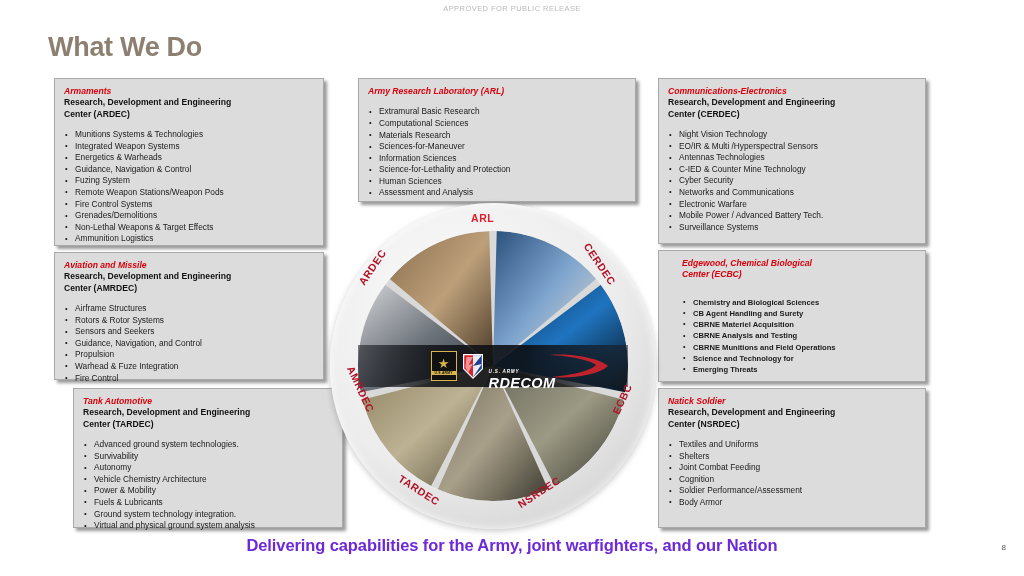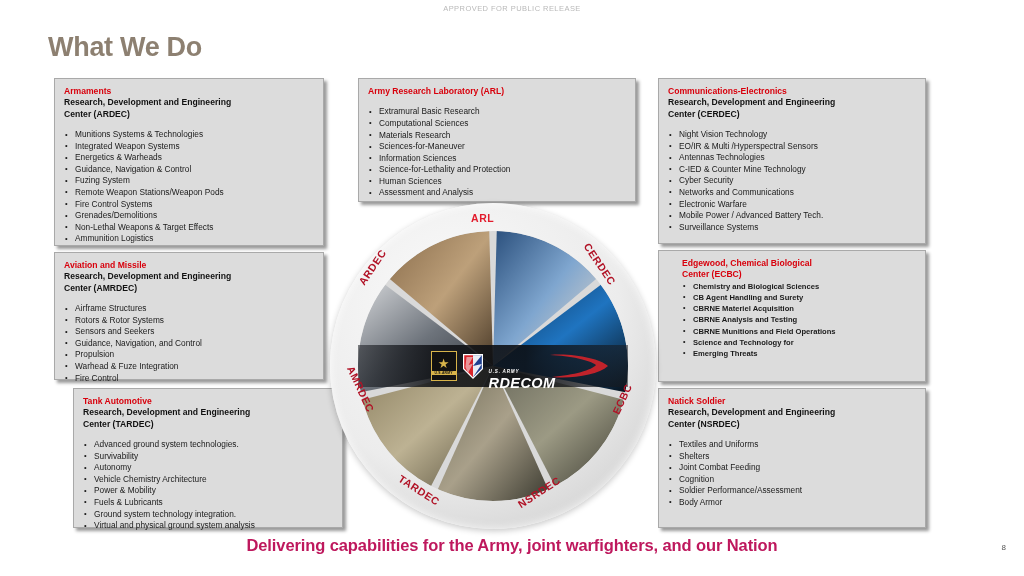--- a/index.html
+++ b/index.html
@@ -24,40 +24,40 @@
   .panel{
     position:absolute;
     background:#dcdcdc;
     border:1px solid #a9a9a9;
     box-shadow:3px 3px 3px rgba(30,30,30,.45);
     box-sizing:border-box;
     padding:7px 9px 6px 9px;
   }
   .panel .ttl{
     font-size:8.6px;font-weight:bold;color:#d8000c;
-    line-height:11.4px;margin:0;
+    line-height:11.4px;margin:0;font-style:italic;
   }
   .panel .sub{
     font-size:8.6px;font-weight:bold;color:#111;
     line-height:11.4px;margin:0;
   }
   .panel ul{
     list-style:none;margin:9px 0 0 0;padding:0;
   }
   .panel li{
     font-size:8.3px;color:#1a1a1a;line-height:11.55px;
     padding-left:11px;position:relative;white-space:nowrap;
   }
   .panel li:before{
     content:"\2022";position:absolute;left:1px;top:-0.5px;font-size:7.5px;color:#1a1a1a;
   }
   
   .panel.ecbc .ttl{color:#d8000c;}
   .panel.ecbc li{font-size:7.6px;font-weight:bold;line-height:11.2px;}
-  .panel.ecbc ul{margin-top:0;}
+  .panel.ecbc ul{margin-top:16px;}
   .panel.ecbc li:before{font-size:7px;top:-0.8px;}
 
   
   #p-ardec  {left:54px; top:78px;  width:270px;height:168px;}
   #p-amrdec {left:54px; top:252px; width:270px;height:128px;}
   #p-tardec {left:54px; top:388px; width:270px;height:140px;margin-left:19px;}
   #p-arl    {left:358px;top:78px;  width:278px;height:124px;}
   #p-cerdec {left:658px;top:78px;  width:268px;height:166px;}
   #p-ecbc   {left:658px;top:250px; width:268px;height:132px;padding-left:23px;}
   #p-nsrdec {left:658px;top:388px; width:268px;height:140px;}
@@ -103,21 +103,21 @@
   }
   .wlabel{
     position:absolute;color:#b11226;font-weight:bold;font-size:10.5px;
     letter-spacing:.6px;white-space:nowrap;
     transform-origin:50% 50%;
   }
   .wlabel.arl{color:#e21b2c;}
   
   .tagline{
     position:absolute;left:0;top:536px;width:1024px;text-align:center;
-    font-size:16.5px;font-weight:bold;color:#be185d;letter-spacing:-0.1px;
+    font-size:16.5px;font-weight:bold;color:#6d28d9;letter-spacing:-0.1px;
   }
   .page-num{
     position:absolute;right:18px;top:543px;font-size:8px;color:#555;
   }
 </style>
 </head>
 <body>
 
 <div class="release-banner">APPROVED FOR PUBLIC RELEASE</div>
 <div class="page-title">What We Do</div>

